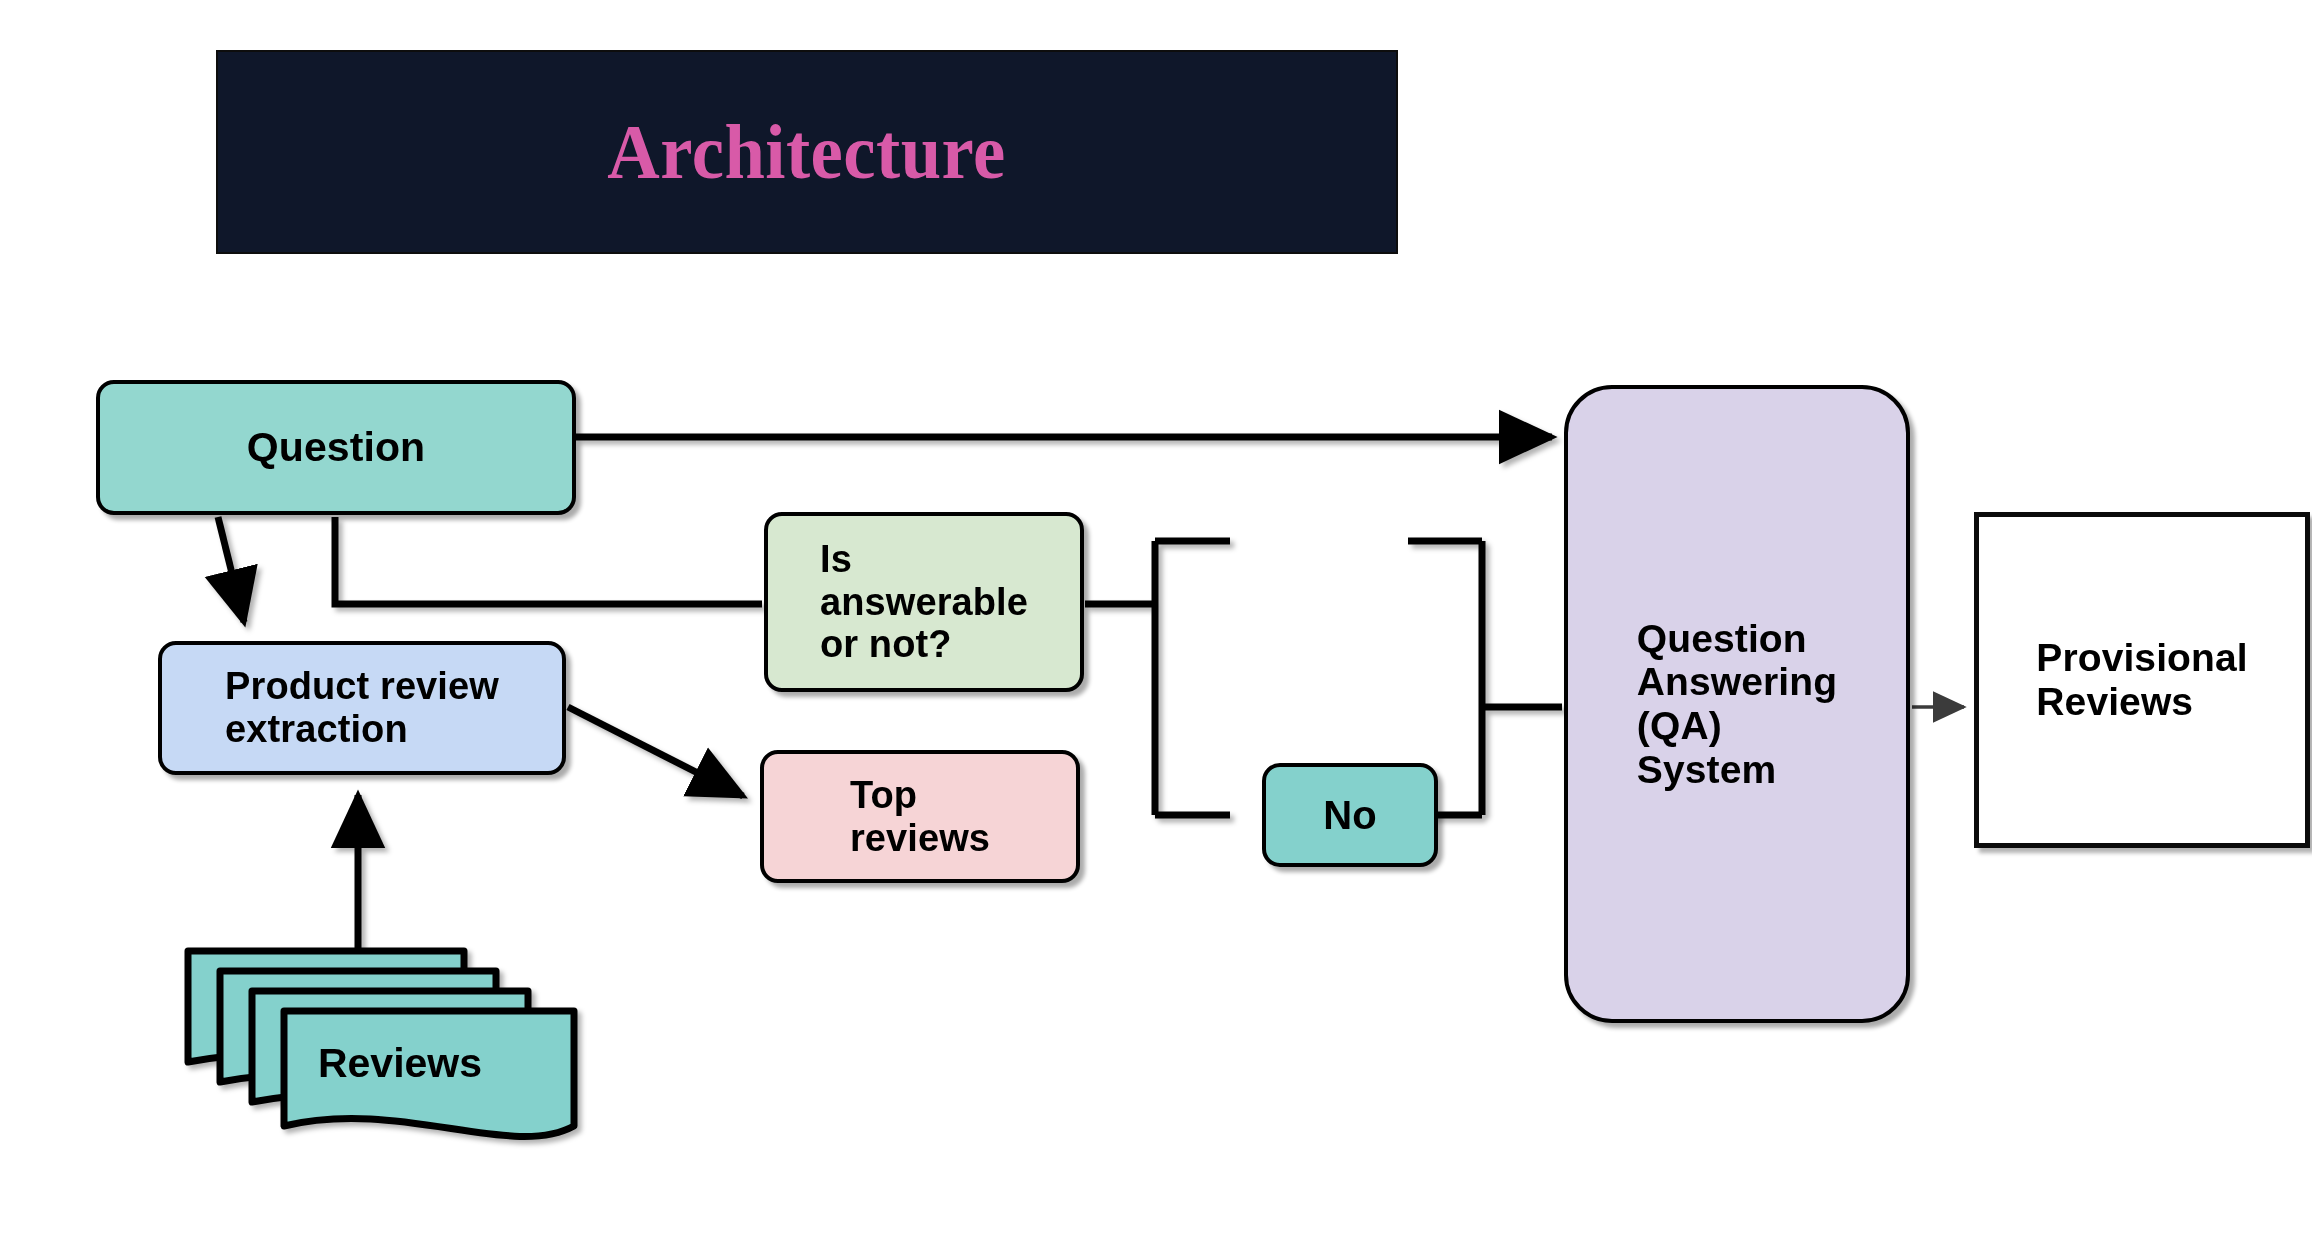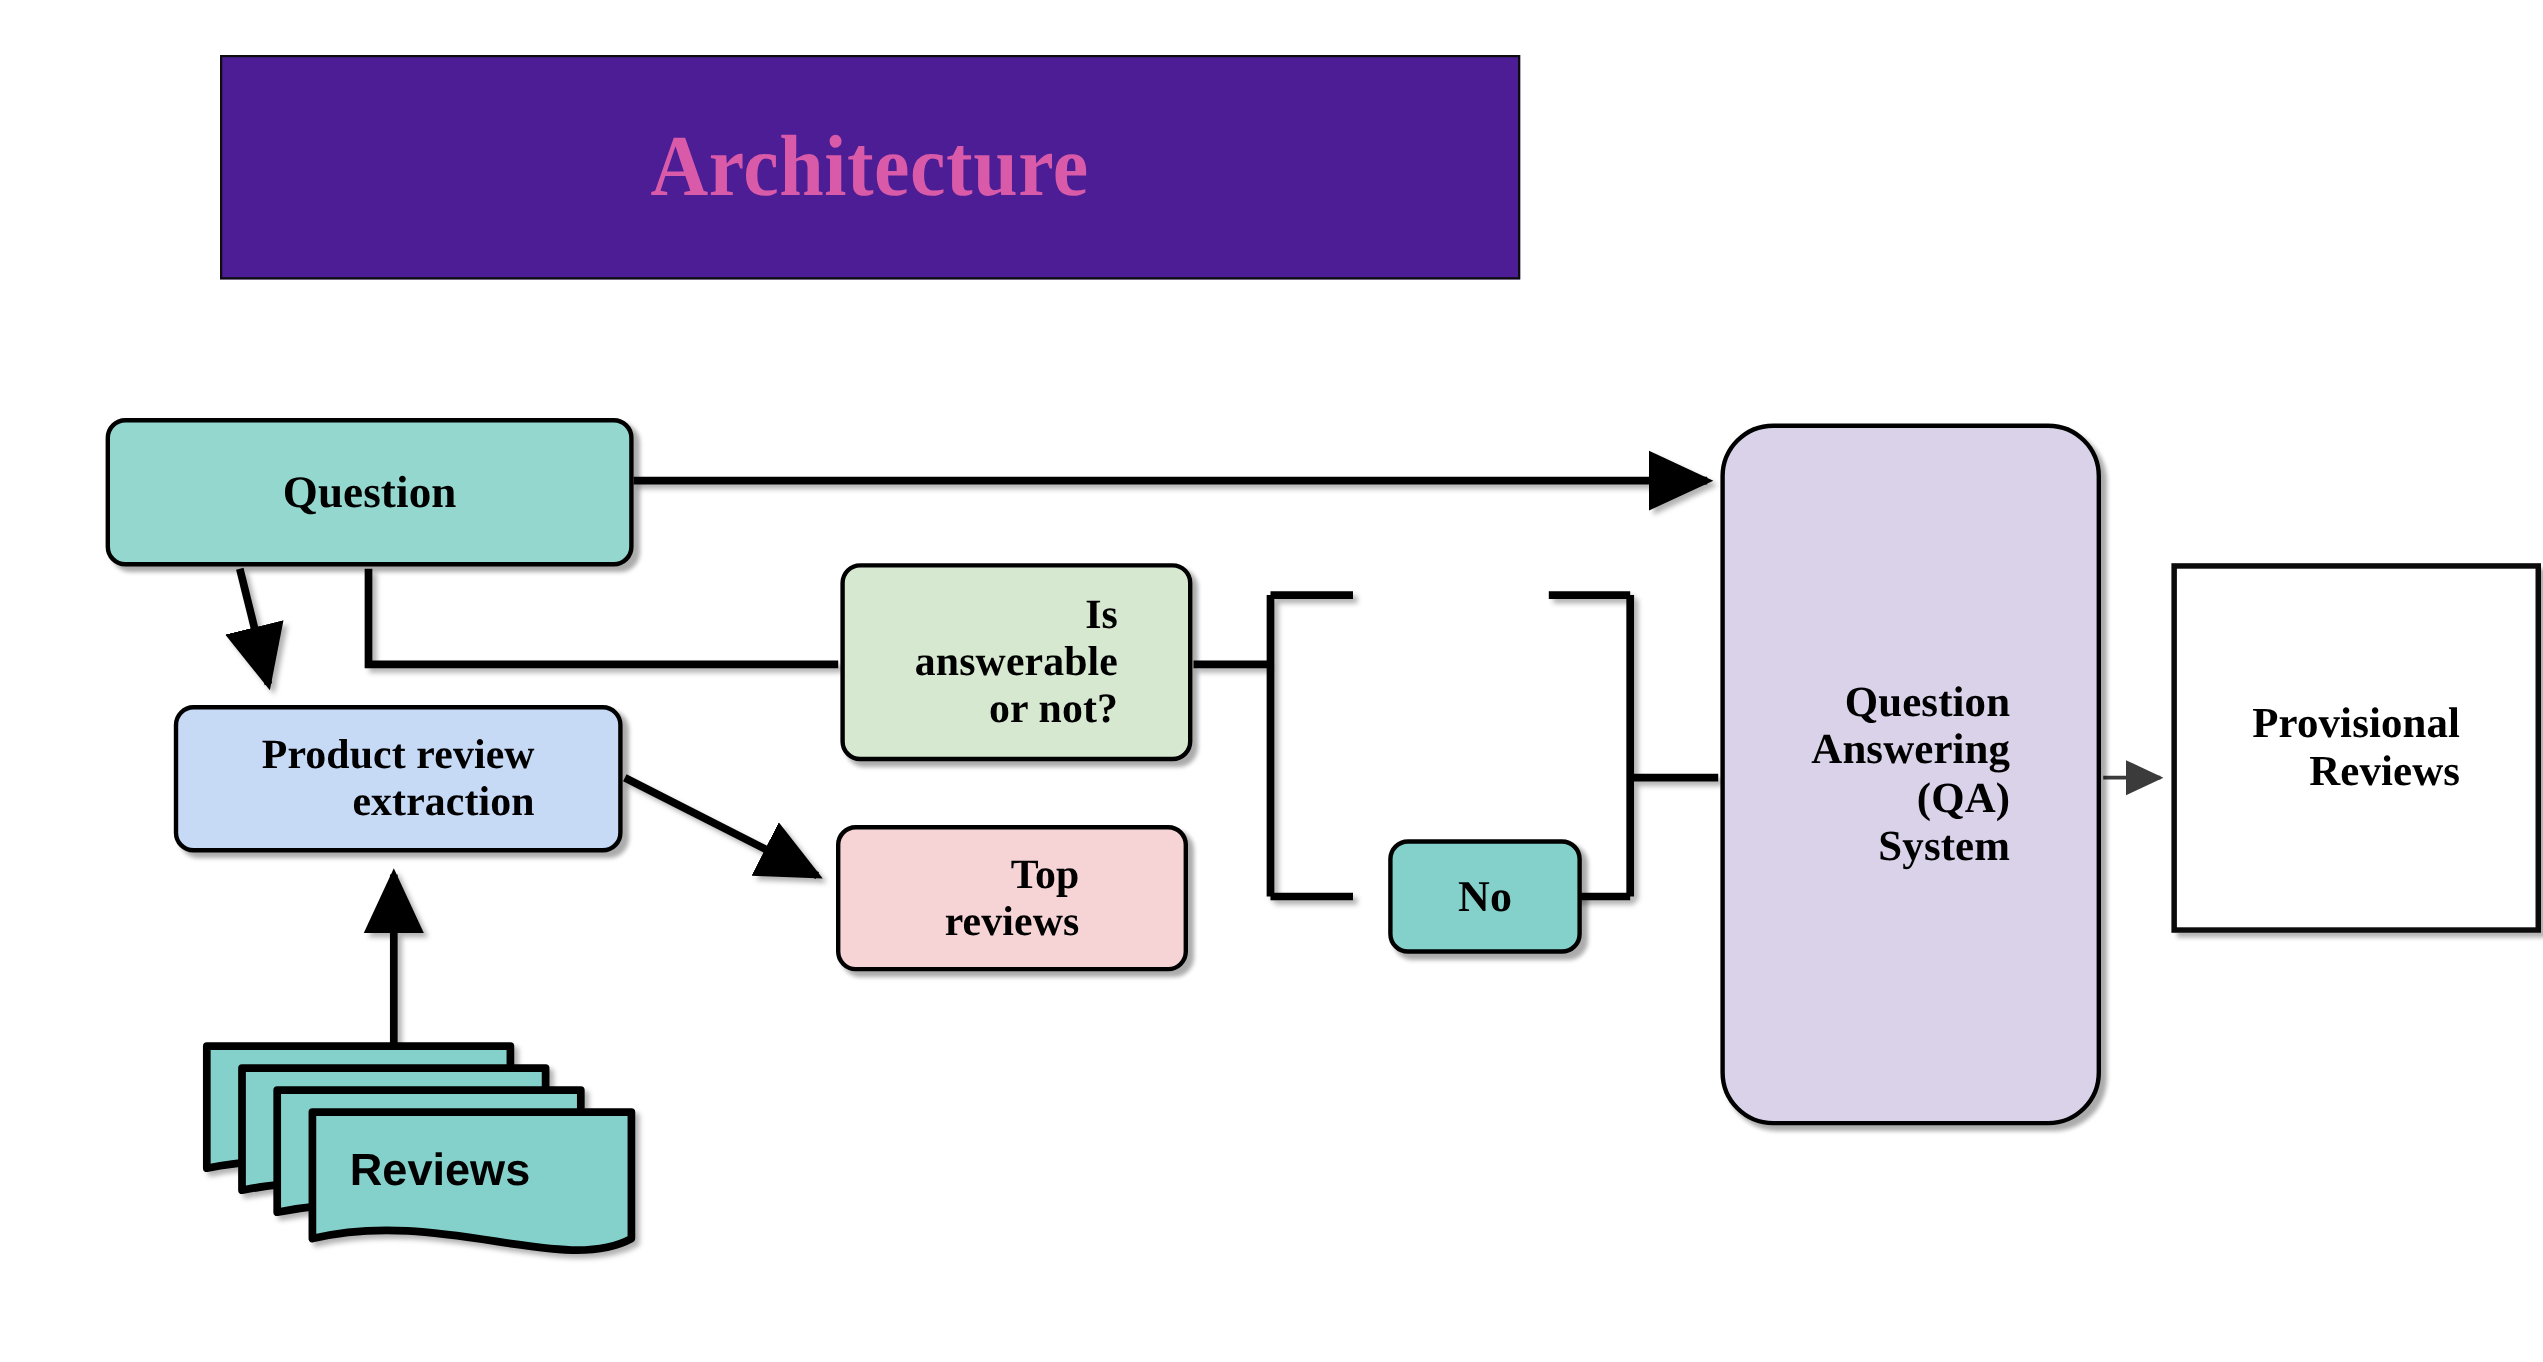--- a/index.html
+++ b/index.html
@@ -25,48 +25,47 @@
     left: 0; top: 0;
     width: 2312px;
     height: 1238px;
   }
   .node {
     position: absolute;
     box-sizing: border-box;
     display: flex;
     align-items: center;
     justify-content: center;
-    text-align: right;
+    text-align: left;
     color: #000000;
     font-weight: bold;
     line-height: 1.12;
     letter-spacing: 0.1px;
     z-index: 5;
-    font-family: Liberation Serif, serif;
   }
   .rounded {
     border: 4px solid #000000;
     border-radius: 18px;
     box-shadow: 5px 5px 4px rgba(0,0,0,0.33);
   }
   .sharp {
     border: 5px solid #0b0b0b;
     border-radius: 0;
     box-shadow: 5px 5px 4px rgba(0,0,0,0.30);
   }
 
   
   #title-banner {
     position: absolute;
-    left: 200px;
+    left: 216px;
     top: 50px;
     width: 1178px;
     height: 200px;
     border: 2px solid #0d0d0d;
-    background: #4c1d95;
+    background: #0f172a;
     display: flex;
     align-items: center;
     justify-content: center;
     z-index: 4;
   }
   #title-text {
     font-family: "Liberation Serif", "DejaVu Serif", serif;
     font-weight: bold;
     font-size: 79px;
     color: #d85aa8;

